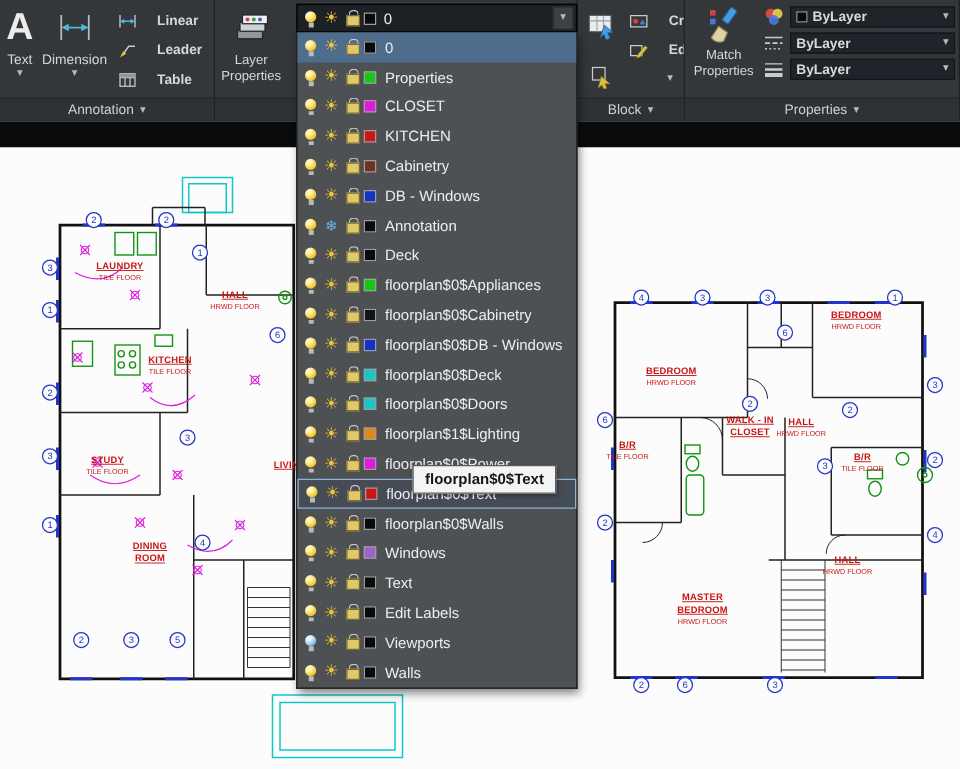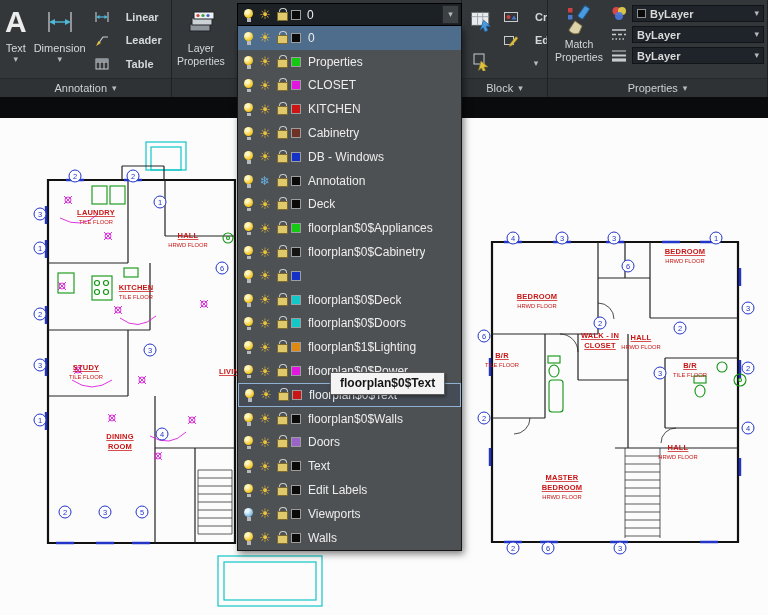--- a/index.html
+++ b/index.html
@@ -511,20 +511,21 @@
       <span class="sun-glyph">☀</span>
       <span class="lock"></span>
       <span class="swatch" style="background: rgb(20, 20, 20);"></span>
       <span class="layer-name">floorplan$0$Cabinetry</span>
     </div>
         <div class="layer-row">
       <span class="bulb"></span>
       <span class="sun-glyph">☀</span>
       <span class="lock"></span>
       <span class="swatch" style="background: rgb(20, 50, 200);"></span>
+      <span class="layer-name">floorplan$0$DB - Windows</span>
     </div>
         <div class="layer-row">
       <span class="bulb"></span>
       <span class="sun-glyph">☀</span>
       <span class="lock"></span>
       <span class="swatch" style="background: rgb(20, 200, 200);"></span>
       <span class="layer-name">floorplan$0$Deck</span>
     </div>
         <div class="layer-row">
       <span class="bulb"></span>
@@ -559,21 +560,21 @@
       <span class="sun-glyph">☀</span>
       <span class="lock"></span>
       <span class="swatch" style="background: rgb(10, 10, 10);"></span>
       <span class="layer-name">floorplan$0$Walls</span>
     </div>
         <div class="layer-row">
       <span class="bulb"></span>
       <span class="sun-glyph">☀</span>
       <span class="lock"></span>
       <span class="swatch" style="background: rgb(154, 100, 200);"></span>
-      <span class="layer-name">Doors</span>
+      <span class="layer-name">Windows</span>
     </div>
         <div class="layer-row">
       <span class="bulb"></span>
       <span class="sun-glyph">☀</span>
       <span class="lock"></span>
       <span class="swatch" style="background: rgb(10, 10, 10);"></span>
       <span class="layer-name">Text</span>
     </div>
         <div class="layer-row">
       <span class="bulb"></span>

